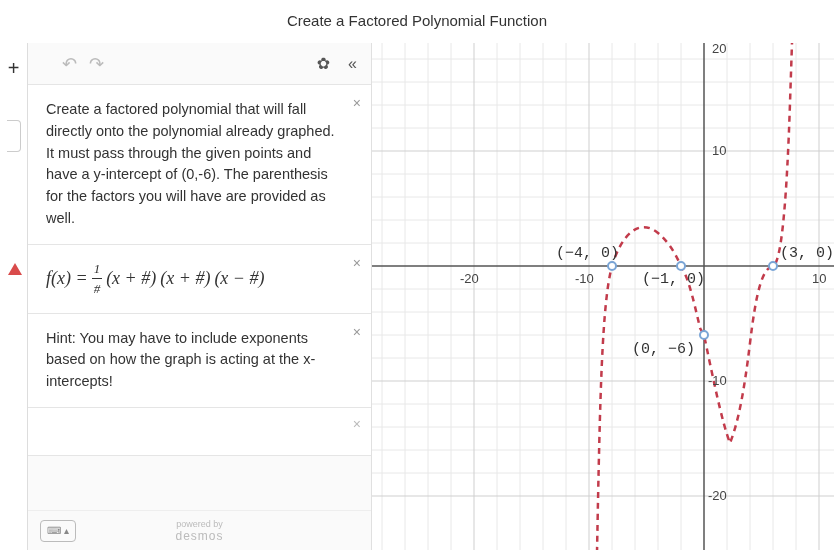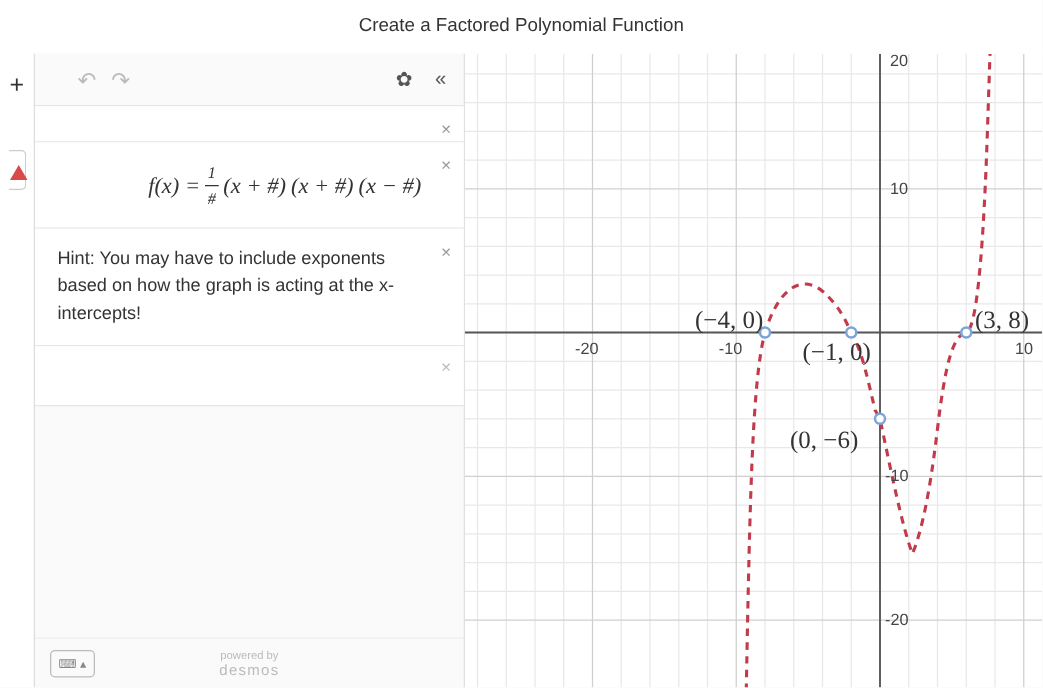--- a/index.html
+++ b/index.html
@@ -52,21 +52,21 @@
   color: #333;
   line-height: 1.5;
 }
 .row .close-x {
   position: absolute; top: 8px; right: 10px;
   color: #999; font-size: 14px; cursor: pointer;
 }
 .formula {
   font-family: "Times New Roman", serif;
   font-size: 18px; font-style: italic;
-  display: flex; align-items: center; gap: 4px; justify-content: flex-end;
+  display: flex; align-items: center; gap: 4px;
 }
 .frac { display: inline-flex; flex-direction: column; align-items: center; font-size: 13px; vertical-align: middle; }
 .frac .num { border-bottom: 1px solid #333; padding: 0 2px; }
 .frac .den { padding: 0 2px; }
 .warn-tri {
   position: absolute; left: -20px; top: 18px;
   width: 0; height: 0;
   border-left: 7px solid transparent;
   border-right: 7px solid transparent;
   border-bottom: 12px solid #d94b4b;
@@ -88,22 +88,22 @@
 .powered { font-size: 9px; color: #bbb; text-align: center; }
 
 .graph {
   flex: 1; position: relative; background: #fff; overflow: hidden;
 }
 .graph svg { position: absolute; top: 0; left: 0; }
 .axis-label {
   position: absolute; font-size: 13px; color: #444;
 }
 .point-label {
-  position: absolute; font-size: 20px; color: #333;
-  font-family: Liberation Serif, serif;
+  position: absolute; font-size: 15px; color: #333;
+  font-family: Liberation Mono, monospace;
 }
 </style>
 </head>
 <body>
 
 <div class="title-bar">Create a Factored Polynomial Function</div>
 
 <div class="main">
   <div class="left-col">
     <div class="plus-btn">+</div>
@@ -115,20 +115,21 @@
       <div class="undo-redo">
         <span>↶</span>
         <span>↷</span>
       </div>
       <span class="icon-btn">✿</span>
       <span class="icon-btn">«</span>
     </div>
 
     <div class="row">
       <span class="close-x">×</span>
+      <span>Create a factored polynomial that will fall directly onto the polynomial already graphed. It must pass through the given points and have a y-intercept of (0,-6). The parenthesis for the factors you will have are provided as well.</span>
     </div>
 
     <div class="row" style="position:relative;">
       <span class="warn-tri"></span>
       <span class="close-x">×</span>
       <span class="formula">
         <span>f(x) =</span>
         <span class="frac">
           <span class="num">1</span>
           <span class="den">#</span>
@@ -240,16 +241,16 @@
     <div class="axis-label" style="left:203px; top:228px;">-10</div>
     <div class="axis-label" style="left:440px; top:228px;">10</div>
 
     <div class="axis-label" style="left:340px; top:-2px;">20</div>
     <div class="axis-label" style="left:340px; top:100px;">10</div>
     <div class="axis-label" style="left:336px; top:330px;">-10</div>
     <div class="axis-label" style="left:336px; top:445px;">-20</div>
 
     <div class="point-label" style="left:184px; top:202px;">(−4, 0)</div>
     <div class="point-label" style="left:270px; top:228px;">(−1, 0)</div>
-    <div class="point-label" style="left:408px; top:202px;">(3, 8)</div>
+    <div class="point-label" style="left:408px; top:202px;">(3, 0)</div>
     <div class="point-label" style="left:260px; top:298px;text-align:right;">(0, −6)</div>
   </div>
 </div>
 
 </body></html>

